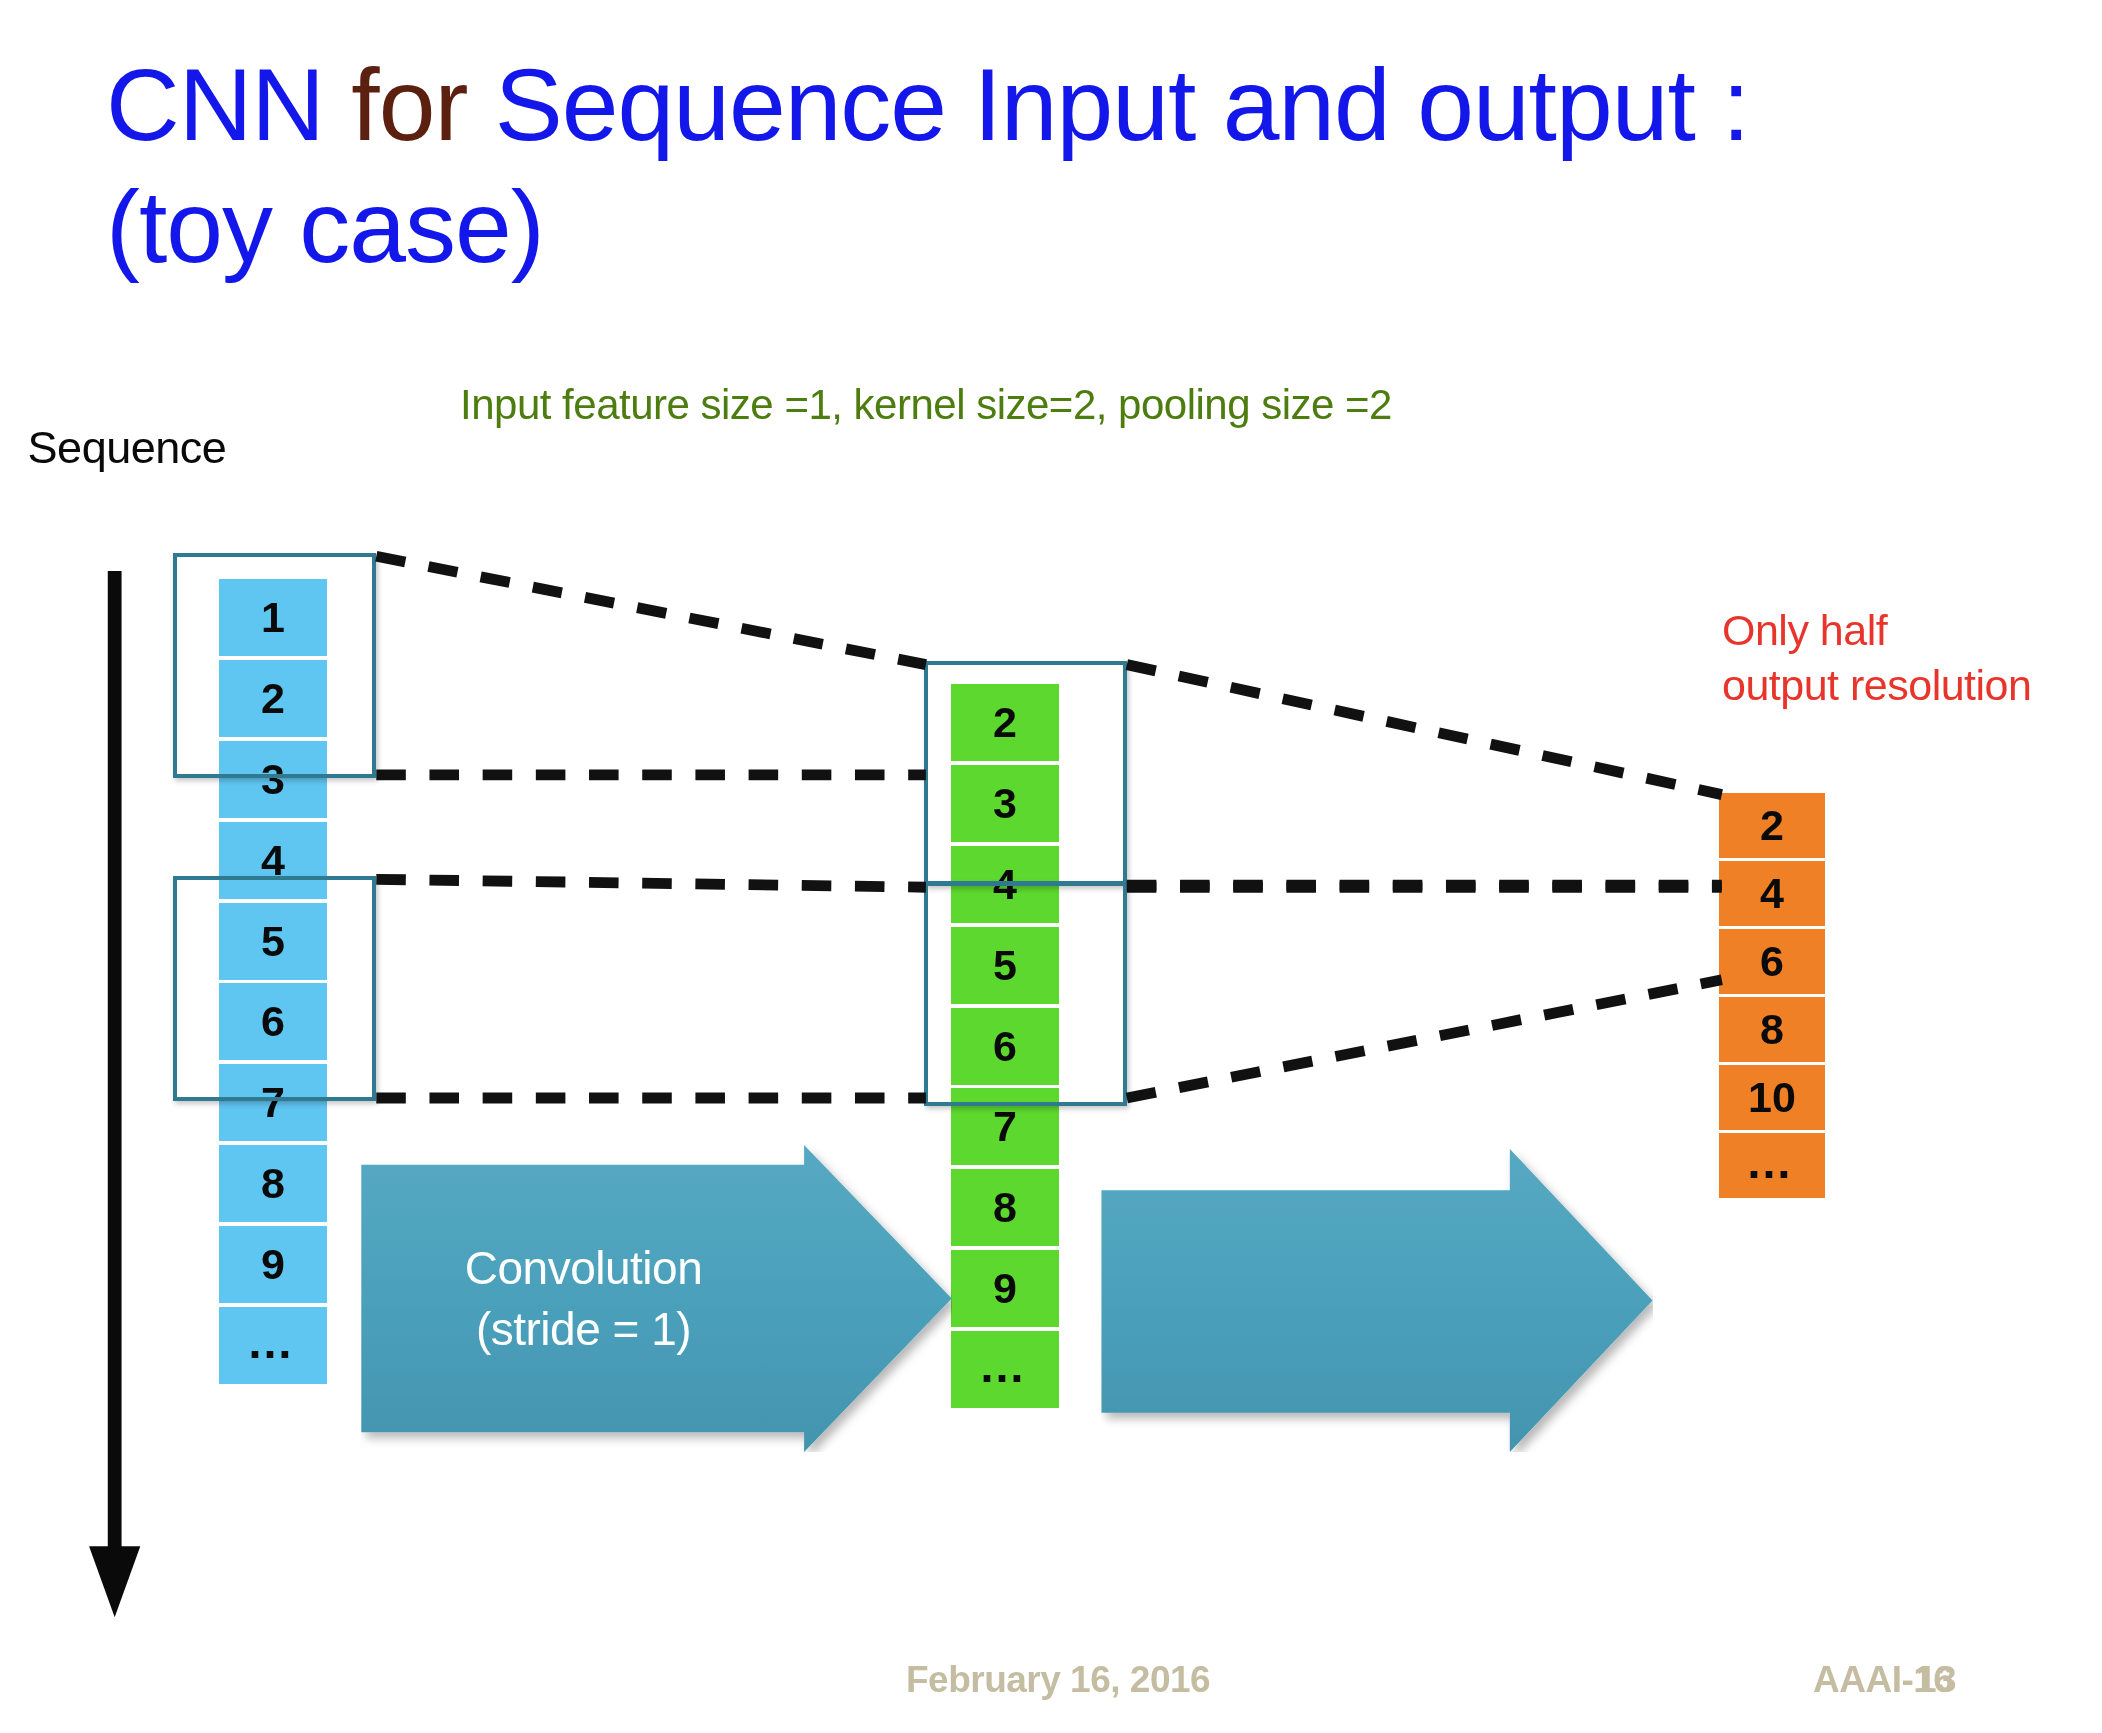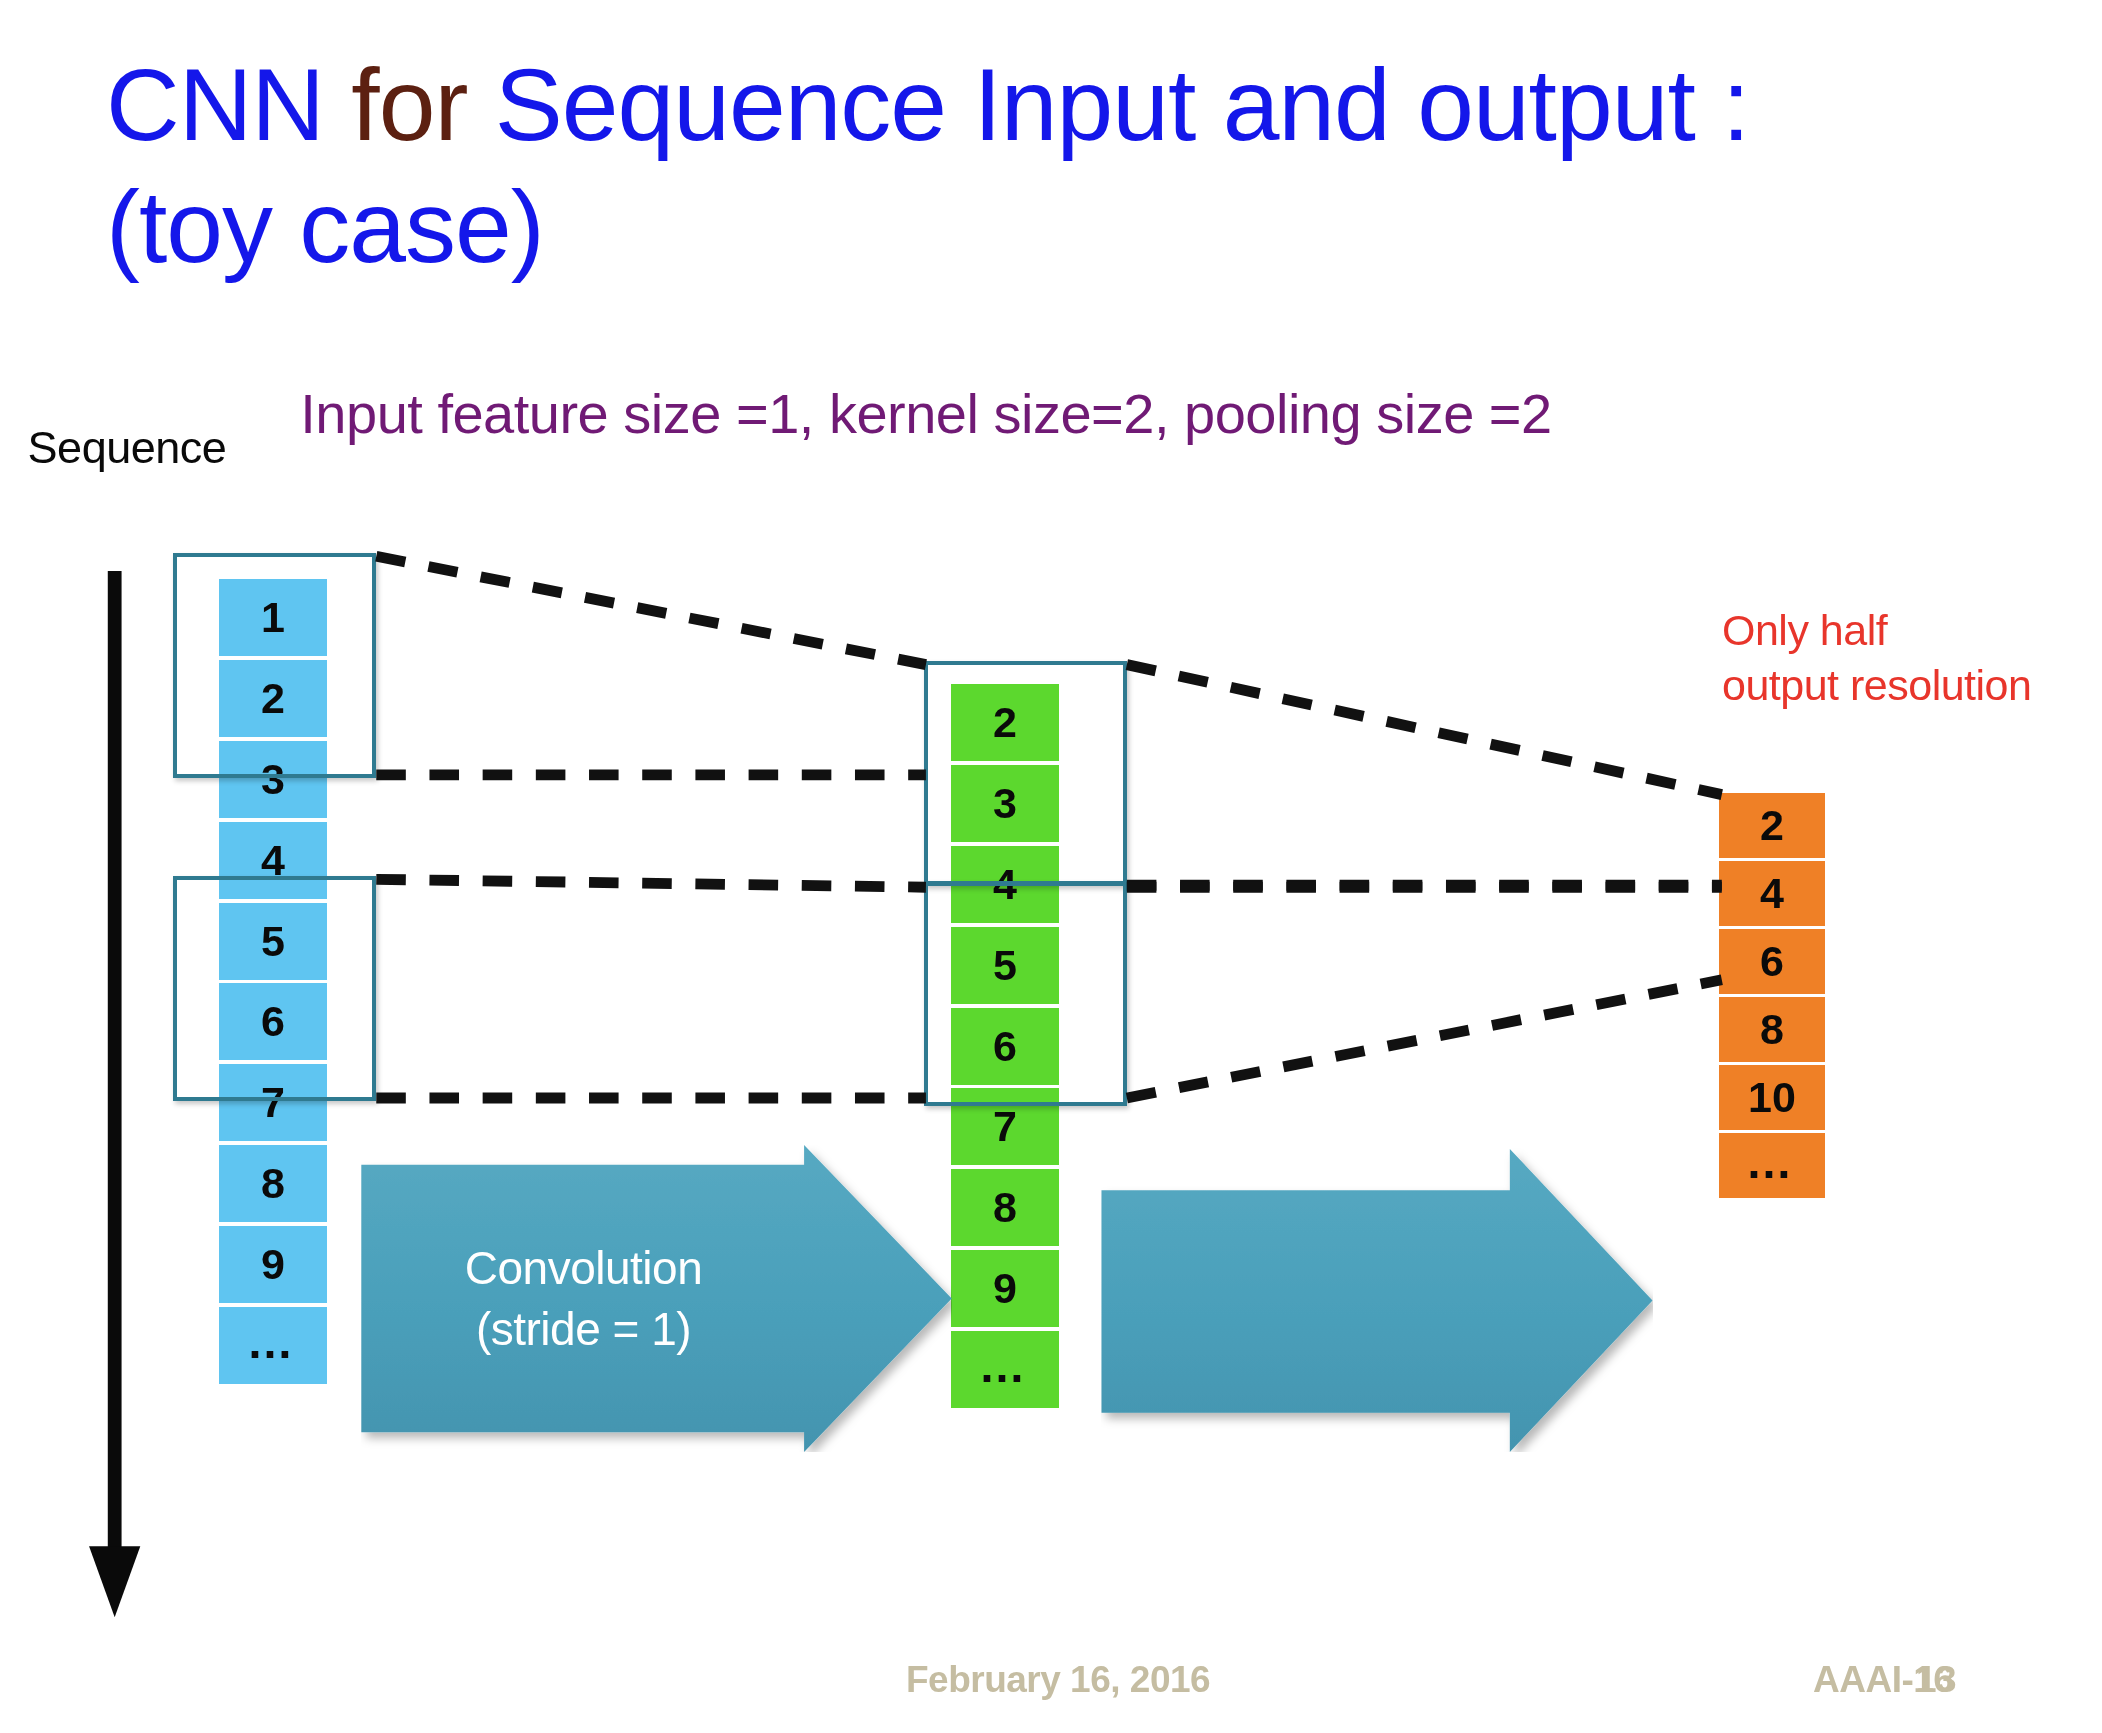--- a/index.html
+++ b/index.html
@@ -23,22 +23,22 @@
     color:#1417ea;
     letter-spacing:-1px;
     white-space:pre-wrap;
   }
   #title .brown{color:#5c2011;}
 
   #subtitle{
     position:absolute;
     left:0; top:347px; width:1852px;
     text-align:center;
-    font-size:56px;
-    color:#701a75;
+    font-size:42px;
+    color:#4d7c0f;
     font-weight:400;
     letter-spacing:-0.5px;
   }
 
   #seq-label{
     position:absolute;
     left:27.6px; top:388px;
     font-size:45px;
     color:#0a0a0a;
     font-weight:400;

